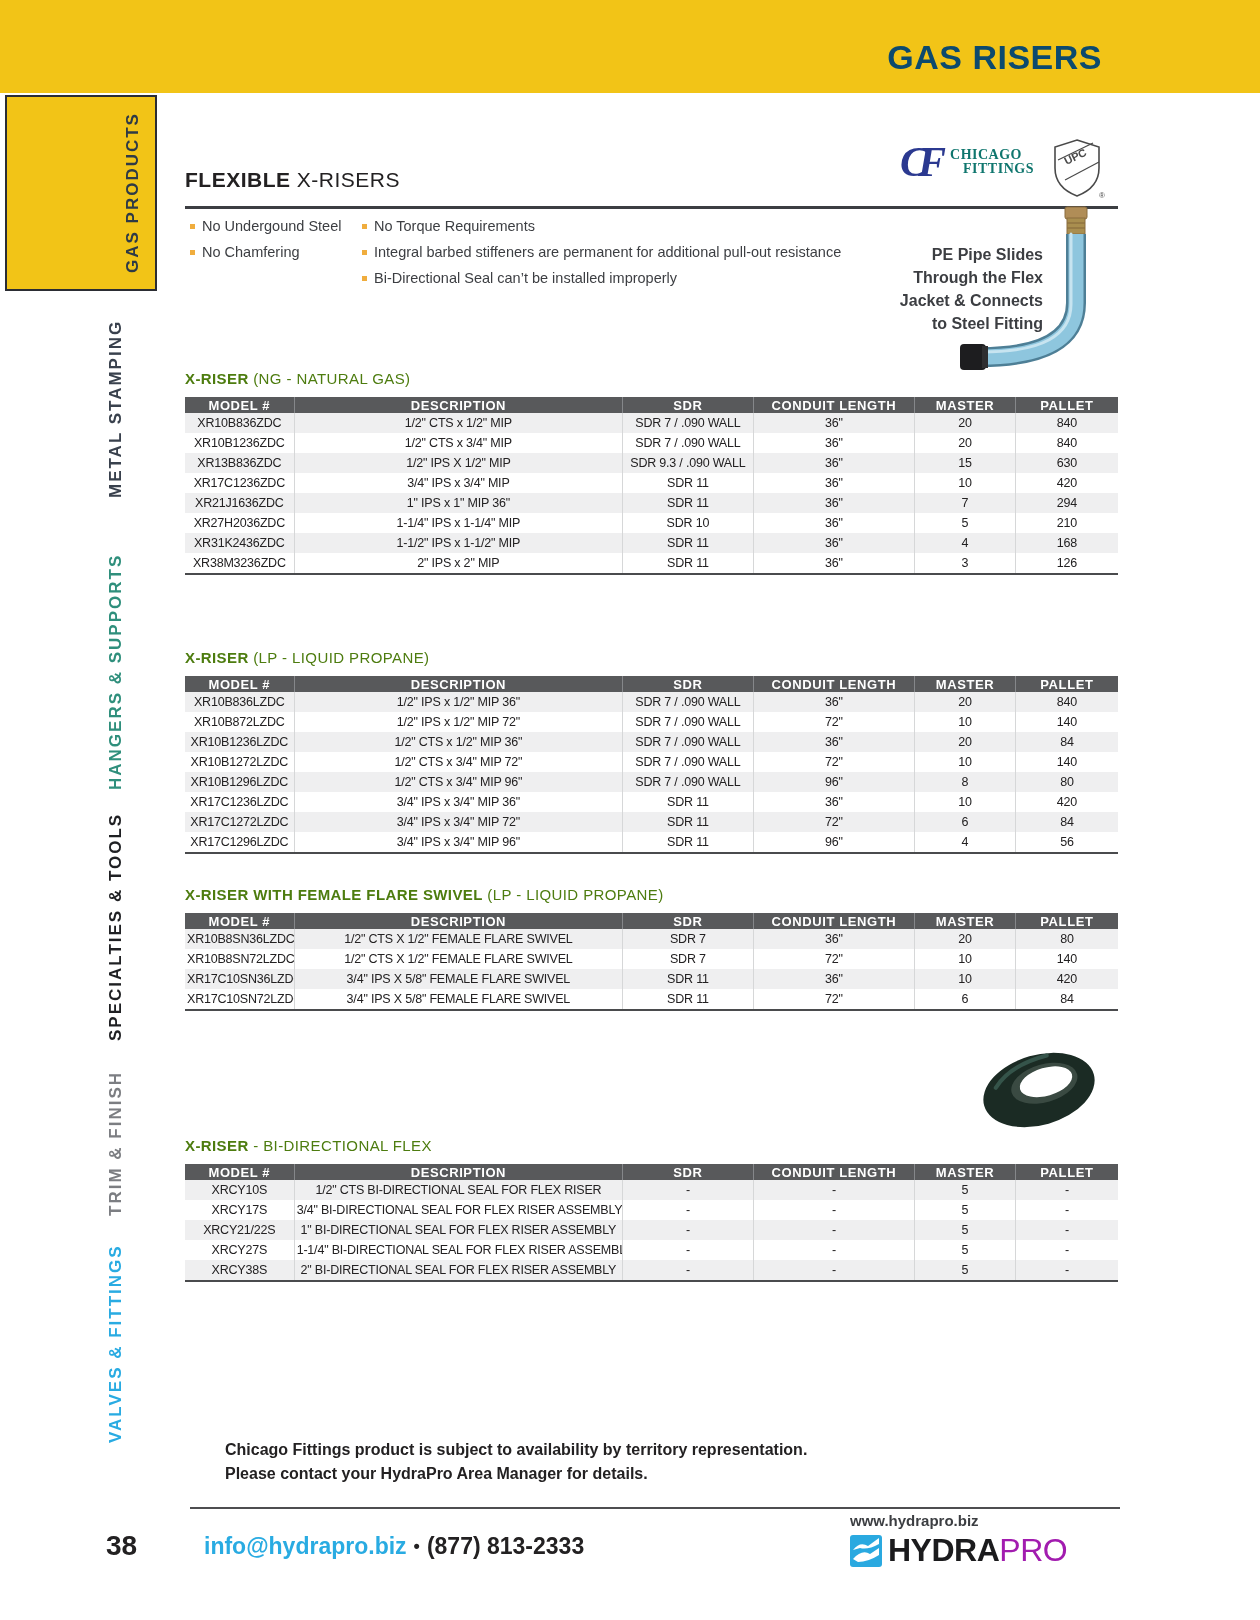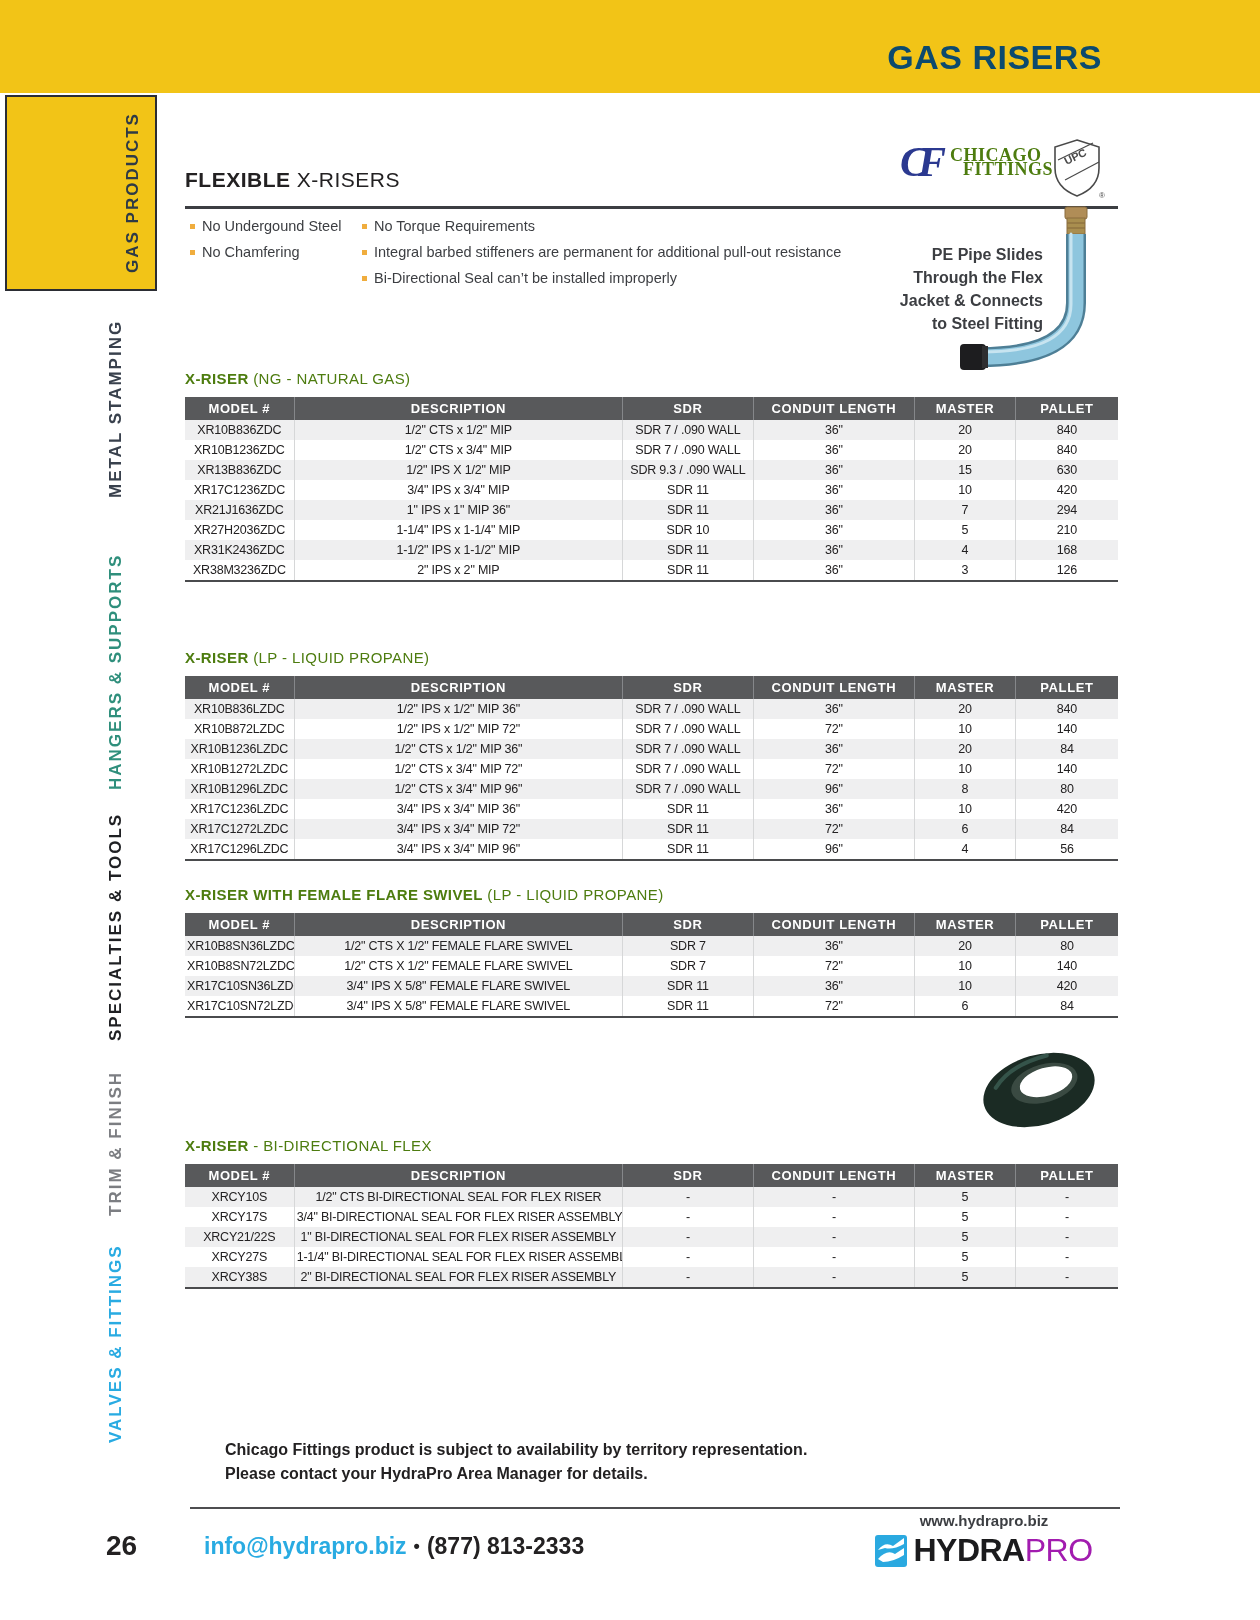--- a/index.html
+++ b/index.html
@@ -17,22 +17,22 @@
   .v-text{writing-mode:vertical-rl;transform:rotate(180deg);text-align:center;
           font-weight:800;letter-spacing:2px;white-space:nowrap;}
   .gas-box .v-text{position:absolute;right:12px;top:0;height:100%;font-size:17px;}
   .side-label{position:absolute;left:106px;width:28px;font-size:17px;}
 
   
   .brand-row{position:absolute;left:900px;top:140px;width:210px;height:55px;}
   .cf-logo{position:absolute;left:0;top:2px;display:flex;align-items:center;}
   .cf-mark{font-family:"Liberation Serif",serif;font-style:italic;font-weight:bold;
            font-size:42px;color:#2b3990;letter-spacing:-10px;line-height:40px;padding-right:14px;}
-  .cf-text{font-family:"Liberation Serif",serif;font-weight:bold;color:#4d7c0f;
-           font-size:18px;line-height:14px;letter-spacing:.5px;}
+  .cf-text{font-family:"Liberation Serif",serif;font-weight:bold;color:#0f766e;
+           font-size:14px;line-height:14px;letter-spacing:.5px;}
   .cf-text .l2{padding-left:13px;display:block;}
   .upc{position:absolute;left:153px;top:-2px;}
 
   .h2-title{position:absolute;left:185px;top:168px;margin:0;font-size:21px;letter-spacing:.5px;color:#232122;}
   .h2-title .bold{font-weight:800;}
   .h2-title .rest{font-weight:400;}
   .rule-main{position:absolute;left:185px;top:206px;width:933px;height:3px;background:#3c3e42;}
 
   .features{position:absolute;left:190px;top:218px;display:flex;}
   .features ul{list-style:none;margin:0;padding:0;font-size:14.5px;color:#3c3e42;}
@@ -44,40 +44,40 @@
                 font-size:16px;font-weight:bold;color:#3c3e42;line-height:23px;}
   .pipe-callout div{white-space:nowrap;}
   .pipe-art{position:absolute;left:948px;top:205px;}
 
   
   .tbl-section{position:absolute;left:185px;width:933px;}
   .tbl-section h3{margin:0 0 10px 0;font-size:15px;letter-spacing:.4px;color:#4d7c0f;font-weight:400;}
   .tbl-section h3 .bold{font-weight:800;}
   table.product{width:100%;border-collapse:collapse;border-bottom:2px solid #4a4b4d;table-layout:fixed;}
   table.product th{background:#58595b;color:#ffffff;font-size:13px;font-weight:bold;letter-spacing:.6px;
-                   height:23px;padding:0 12px;border-left:1px solid #85878a;}
+                   height:16px;padding:0 12px;border-left:1px solid #85878a;}
   table.product th:first-child{border-left:none;}
   table.product td{height:20px;text-align:center;font-size:12.5px;letter-spacing:-.2px;
                    color:#232122;padding:0 2px;border-left:1px solid #d6d7d8;overflow:hidden;white-space:nowrap;}
   table.product td:first-child{border-left:none;}
   table.product tbody tr:nth-child(odd){background:#efeff0;}
   table.product tbody tr:nth-child(even){background:#ffffff;}
 
   .seal-art{position:absolute;left:978px;top:1046px;}
 
   
   .note{position:absolute;left:225px;top:1422px;width:720px;font-size:16px;font-weight:bold;
         color:#232122;line-height:24px;}
   .rule-footer{position:absolute;left:190px;top:1507px;width:930px;height:2px;background:#4d4e50;}
   .page-num{position:absolute;left:106px;top:1530px;font-size:28px;font-weight:bold;color:#232122;}
   .contact{position:absolute;left:204px;top:1533px;font-size:23px;font-weight:bold;}
   .contact .email{color:#29abe2;}
   .contact .sep{color:#232122;margin:0 7px;font-size:18px;vertical-align:2px;}
   .contact .phone{color:#232122;}
-  .brand-footer{position:absolute;left:850px;top:1512px;width:268px;display:flex;flex-direction:column;align-items:center;}
+  .brand-footer{position:absolute;left:850px;top:1512px;width:268px;display:flex;flex-direction:column;align-items:flex-start;}
   .web{font-size:15px;font-weight:bold;color:#3c3e42;margin-bottom:3px;}
   .hydra-logo{display:flex;align-items:center;}
   .hydra-logo .mark{margin-right:6px;}
   .hydra-logo .hydra{font-size:32px;font-weight:800;color:#1b1b1d;letter-spacing:-.5px;}
   .hydra-logo .pro{font-size:32px;font-weight:300;color:#a21caf;letter-spacing:-.5px;}
 </style>
 </head>
 <body>
 
 <div class="page">
@@ -477,21 +477,21 @@
         </tbody>
     </table>
   </section>
 
   <p class="note">
     <span>Chicago Fittings product is subject to availability by territory representation.</span><br>
     <span>Please contact your HydraPro Area Manager for details.</span>
   </p>
 
   <div class="rule-footer"></div>
-  <div class="page-num">26</div>
+  <div class="page-num">38</div>
   <div class="contact">
     <span class="email">info@hydrapro.biz</span><span class="sep">•</span><span class="phone">(877) 813-2333</span>
   </div>
   <div class="brand-footer">
     <div class="web">www.hydrapro.biz</div>
     <div class="hydra-logo">
       <svg class="mark" width="32" height="32" viewBox="0 0 32 32">
         <rect x="0" y="0" width="32" height="32" rx="3" fill="#2aa9e0"></rect>
         <path d="M3 15 Q10 6 18 11 L29 3 L29 9 Q18 15 10 13 Z" fill="#ffffff"></path>
         <path d="M3 24 Q12 14 20 19 L29 13 L29 20 Q18 27 8 27 Z" fill="#ffffff"></path>

